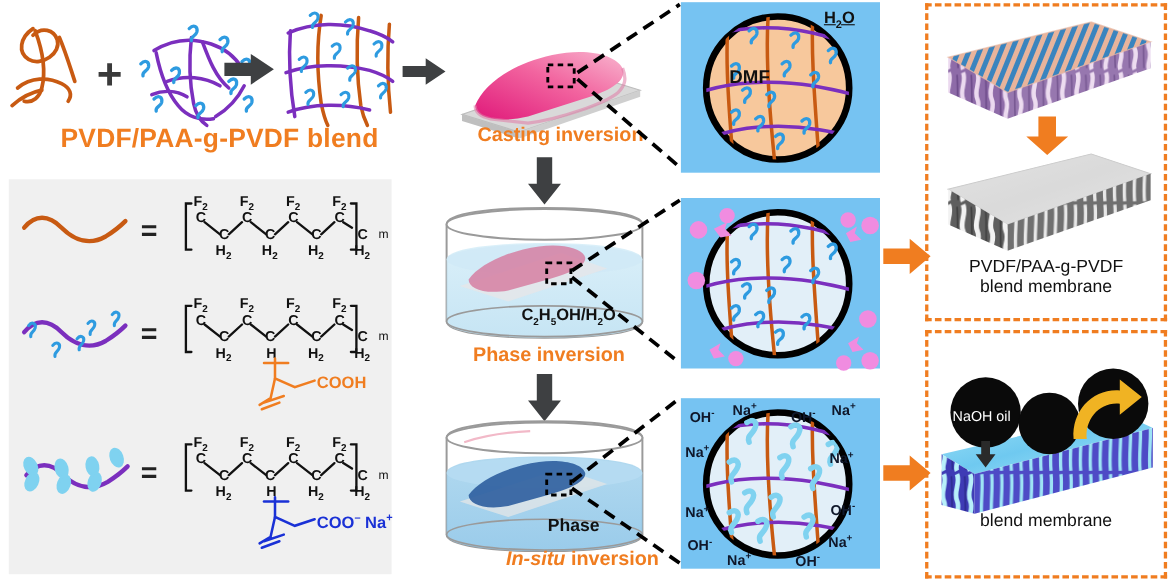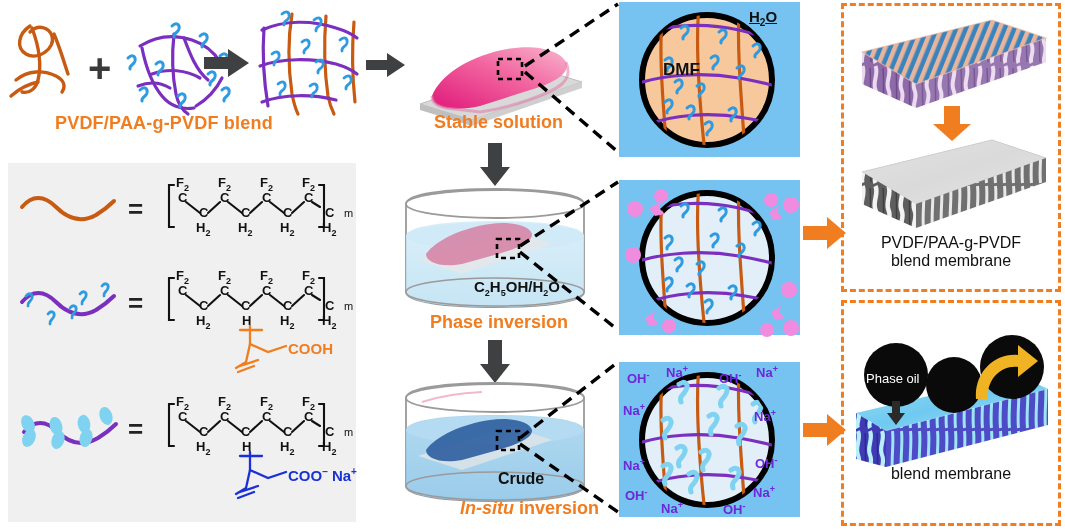--- a/index.html
+++ b/index.html
@@ -7,41 +7,41 @@
        font-family:"Liberation Sans",sans-serif;}
   .abs{position:absolute;}
   .txt{white-space:nowrap;}
 
   
   .orange-txt{color:#F07D20;font-weight:bold;}
   .blue-panel{background:#76C3F2;}
   .gray-box{background:#F0F0F0;}
 
   
-  #blend-label{left:55px;top:113px;font-size:18px;letter-spacing:.2px;}
+  #blend-label{left:55px;top:113px;font-size:24px;letter-spacing:.2px;}
 
   
   .plus{font-size:40px;font-weight:bold;color:#3A3A3A;line-height:1;}
   svg{display:block;overflow:visible;}
 
   
   #legend-box{left:8px;top:163px;width:348px;height:359px;}
 
   .eq{font-size:26px;font-weight:bold;color:#222;}
 
   
   .chem{font-family:"Liberation Sans",sans-serif;font-weight:bold;color:#111;font-size:13px;}
   .chem sub{font-size:9px;}
   .chem-orange{color:#F07D20;font-weight:bold;font-size:15px;}
   .chem-blue{color:#1A31D6;font-weight:bold;font-size:15px;}
 
   
   .bluepanel{width:181px;height:155px;}
   .panel-label{color:#111;font-weight:bold;font-size:15px;}
-  .panel-label-white{color:#6d28d9;font-weight:bold;font-size:13px;}
+  .panel-label-white{color:#0f172a;font-weight:bold;font-size:13px;}
   .panel-label-dmf{color:#111;font-weight:bold;font-size:17px;}
 
   
   .dashbox{border:3px dashed #F07D20;box-sizing:border-box;}
   #dash-top{left:841px;top:3px;width:220px;height:289px;}
   #dash-bot{left:841px;top:300px;width:220px;height:226px;}
   .memb-cap{font-size:16px;color:#111;text-align:center;line-height:1.15;}
   .stable-cap{font-size:16px;color:#111;text-align:center;}
   .crude-cap{font-size:13px;color:#fff;}
 
@@ -267,21 +267,21 @@
   </defs>
   <polygon points="10,72 62,88 172,50 120,34" fill="#D9D9D9" stroke="#BDBDBD" stroke-width="1"></polygon>
   <polygon points="10,72 10,78 62,94 62,88" fill="#BFBFBF"></polygon>
   <polygon points="62,88 62,94 172,56 172,50" fill="#CFCFCF"></polygon>
   <path d="M22 64 C30 44 56 26 92 18 C124 11 150 18 156 30 C160 40 148 50 120 58 L70 74 C44 80 22 76 22 64 Z" fill="url(#castPink)"></path>
   <path d="M22 64 C22 70 26 74 36 76 L70 80 C100 76 140 62 152 52 C158 46 160 40 156 30" fill="none" stroke="#E07AA5" stroke-width="3" opacity=".55"></path>
 </svg>
 <svg class="abs" style="left:495px;top:56px;" width="30" height="26" viewBox="0 0 30 26">
   <rect class="minibox" x="3" y="3" width="24" height="20"></rect>
 </svg>
-<div class="abs txt orange-txt" style="left:434px;top:112px;font-size:18px;">Stable solution</div>
+<div class="abs txt orange-txt" style="left:434px;top:112px;font-size:18px;">Casting inversion</div>
 
 <svg class="abs" style="left:479px;top:143px;" width="32" height="44" viewBox="0 0 32 44">
   <path d="M9 0 L23 0 L23 24 L31 24 L16 43 L1 24 L9 24 Z" fill="#3E4042"></path>
 </svg>
 
 <svg class="abs" style="left:400px;top:188px;" width="190" height="124" viewBox="0 0 190 124">
   <defs>
     <linearGradient id="bath1" x1="0" y1="0" x2="0" y2="1">
       <stop offset="0%" stop-color="#D4EDF8"></stop>
       <stop offset="100%" stop-color="#BCE0F2"></stop>
@@ -317,21 +317,21 @@
   <path d="M22 20 C40 14 60 11 82 10" fill="none" stroke="#F2B9C8" stroke-width="2"></path>
   <path d="M6 48 C6 38 46 33 95 33 C144 33 184 38 184 48 L184 104 C184 114 144 119 95 119 C46 119 6 114 6 104 Z" fill="url(#bath2)" opacity=".9"></path>
   <ellipse cx="95" cy="48" rx="89" ry="14" fill="#B6DCF2" opacity=".9"></ellipse>
   <polygon points="18,74 62,88 152,58 110,44" fill="#DDE4E8" opacity=".85"></polygon>
   <path d="M26 68 C36 54 62 42 90 38 C112 35 130 40 132 48 C133 55 120 62 98 68 L62 78 C40 82 26 76 26 68 Z" fill="#2E5E9E" opacity=".9"></path>
   <ellipse cx="95" cy="104" rx="89" ry="14" fill="none" stroke="#9A9A9A" stroke-width="1.5"></ellipse>
 </svg>
 <svg class="abs" style="left:494px;top:428px;" width="28" height="26" viewBox="0 0 28 26">
   <rect class="minibox" x="3" y="3" width="22" height="19"></rect>
 </svg>
-<div class="abs chem" style="left:498px;top:470px;font-size:16px;">Crude</div>
+<div class="abs chem" style="left:498px;top:470px;font-size:16px;">Phase</div>
 <div class="abs txt" style="left:416px;top:498px;font-size:18px;">
   <span class="orange-txt" style="font-style:italic;margin-left:44px;">In-situ</span><span class="orange-txt"> inversion</span>
 </div>
 
 <svg class="abs" style="left:0;top:0;" width="1065" height="529" viewBox="0 0 1065 529">
   <path class="connector" d="M525 66 L618 4"></path>
   <path class="connector" d="M525 72 L618 152"></path>
   <path class="connector" d="M520 246 L618 182"></path>
   <path class="connector" d="M520 252 L618 330"></path>
   <path class="connector" d="M520 438 L618 362"></path>
@@ -571,18 +571,18 @@
 
     <circle cx="44" cy="38" r="32" fill="#0A0A0A"></circle>
     <circle cx="102" cy="48" r="28" fill="#0A0A0A"></circle>
     <circle cx="160" cy="30" r="32" fill="#0A0A0A"></circle>
 
     <path d="M40 64 L48 64 L48 76 L53 76 L44 88 L35 76 L40 76 Z" fill="#2A2A2A"></path>
 
     <path d="M124 62 C122 36 142 16 166 18 L166 8 L186 24 L166 40 L166 30 C148 28 134 44 136 62 Z" fill="#F0B323"></path>
   </svg>
 
-  <div class="abs crude-cap" style="left:22px;top:68px;">Phase oil</div>
+  <div class="abs crude-cap" style="left:22px;top:68px;">NaOH oil</div>
 
   <div class="abs memb-cap" style="left:0;top:162px;width:214px;">
     <div>blend membrane</div>
   </div>
 </div>
 
 </body></html>

